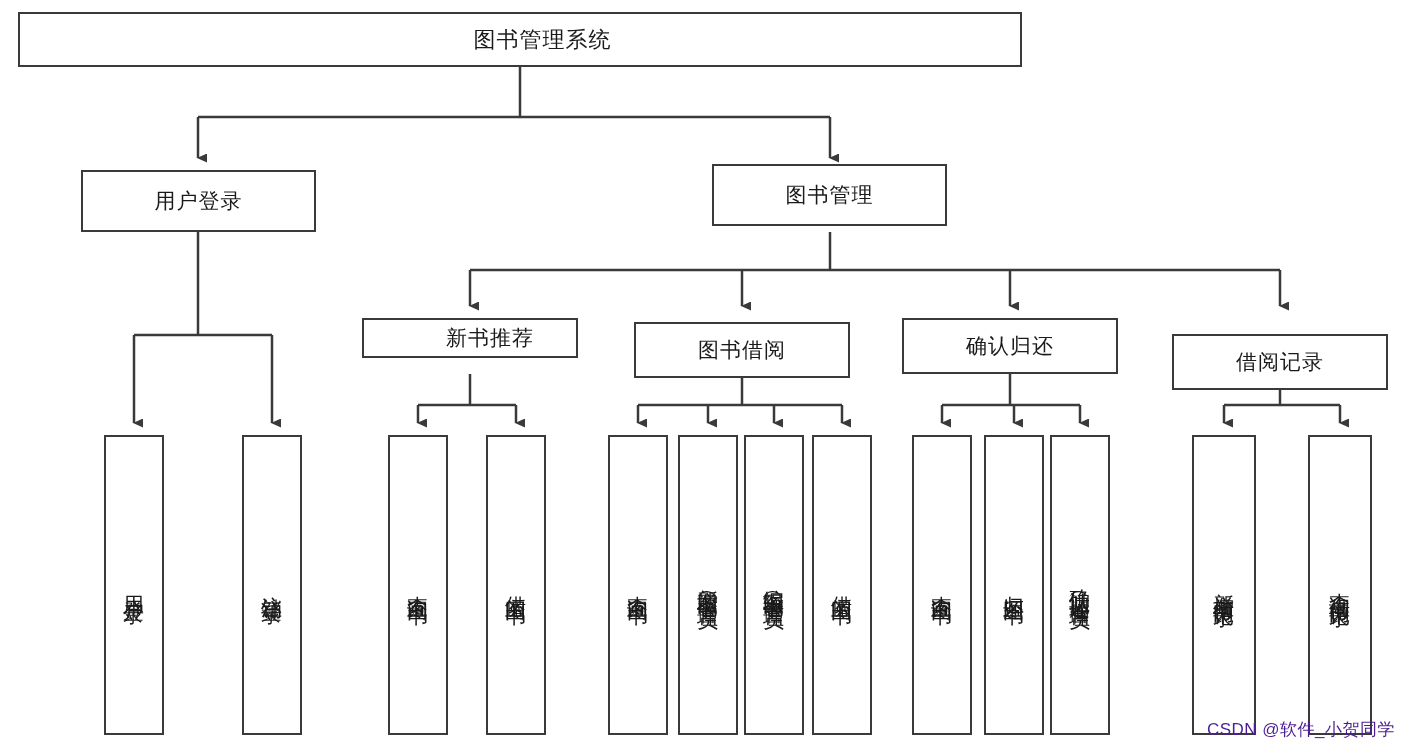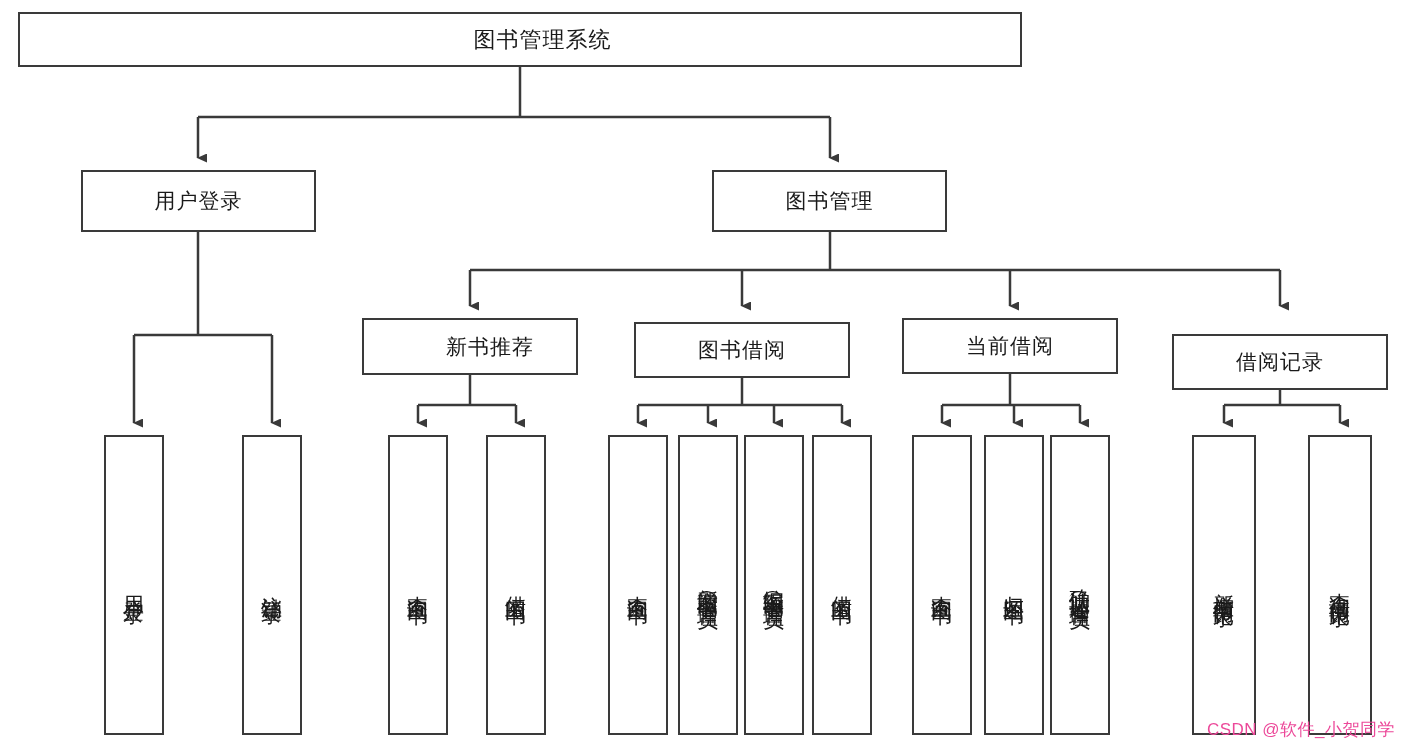--- a/index.html
+++ b/index.html
@@ -59,21 +59,21 @@
   .node-v .vlabel {
     writing-mode: vertical-rl;
     text-orientation: upright;
     display: block;
   }
   #watermark {
     position: absolute;
     right: 10px;
     bottom: 6px;
     font-size: 17px;
-    color: #ec4899;
+    color: #4c1d95;
     white-space: nowrap;
     letter-spacing: 0.5px;
   }
 </style>
 </head>
 <body>
 
 <div id="diagram-root">
 
   <svg id="edges-layer" width="1405" height="747" viewBox="0 0 1405 747">
@@ -120,33 +120,33 @@
   </svg>
 
   <div class="node node-root" style="left: 18px; top: 12px; width: 1004px; height: 55px;">
     <span>图书管理系统</span>
   </div>
 
   <div id="level2-container">
       <div class="node node-h" style="left: 81px; top: 170px; width: 235px; height: 62px;">
         <span>用户登录</span>
       </div>
-      <div class="node node-h" style="left: 712px; top: 170px; width: 235px; height: 62px;">
+      <div class="node node-h" style="left: 712px; top: 164px; width: 235px; height: 62px;">
         <span>图书管理</span>
       </div>
     </div>
   <div id="level3-container">
-      <div class="node node-h" style="left: 362px; top: 318px; width: 216px; height: 57px; padding-left: 40px;">
+      <div class="node node-h" style="left: 362px; top: 318px; width: 216px; height: 40px; padding-left: 40px;">
         <span>新书推荐</span>
       </div>
       <div class="node node-h" style="left: 634px; top: 322px; width: 216px; height: 56px;">
         <span>图书借阅</span>
       </div>
       <div class="node node-h" style="left: 902px; top: 318px; width: 216px; height: 56px;">
-        <span>当前借阅</span>
+        <span>确认归还</span>
       </div>
       <div class="node node-h" style="left: 1172px; top: 334px; width: 216px; height: 56px;">
         <span>借阅记录</span>
       </div>
     </div>
   <div id="leaves-container">
       <div class="node node-v" style="left: 104px; top: 435px; width: 60px; height: 300px;">
         <span class="vlabel">用户登录</span>
       </div>
       <div class="node node-v" style="left: 242px; top: 435px; width: 60px; height: 300px;">

